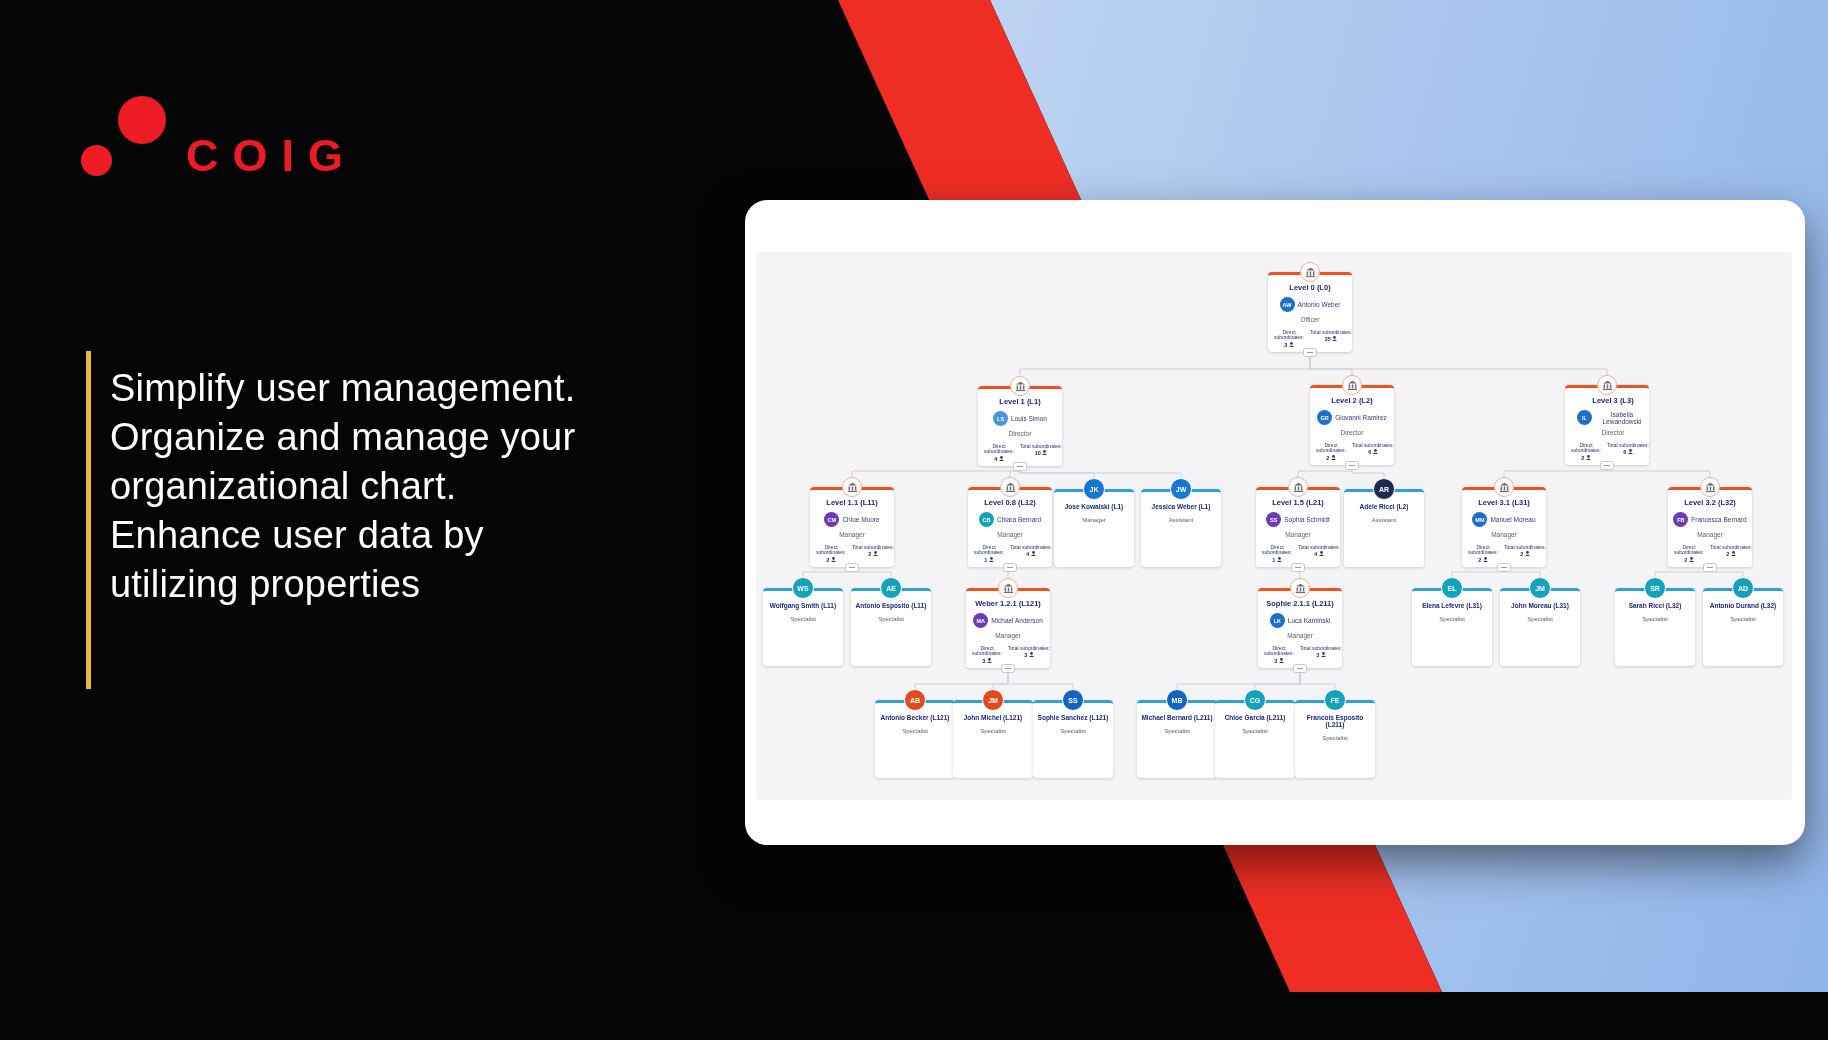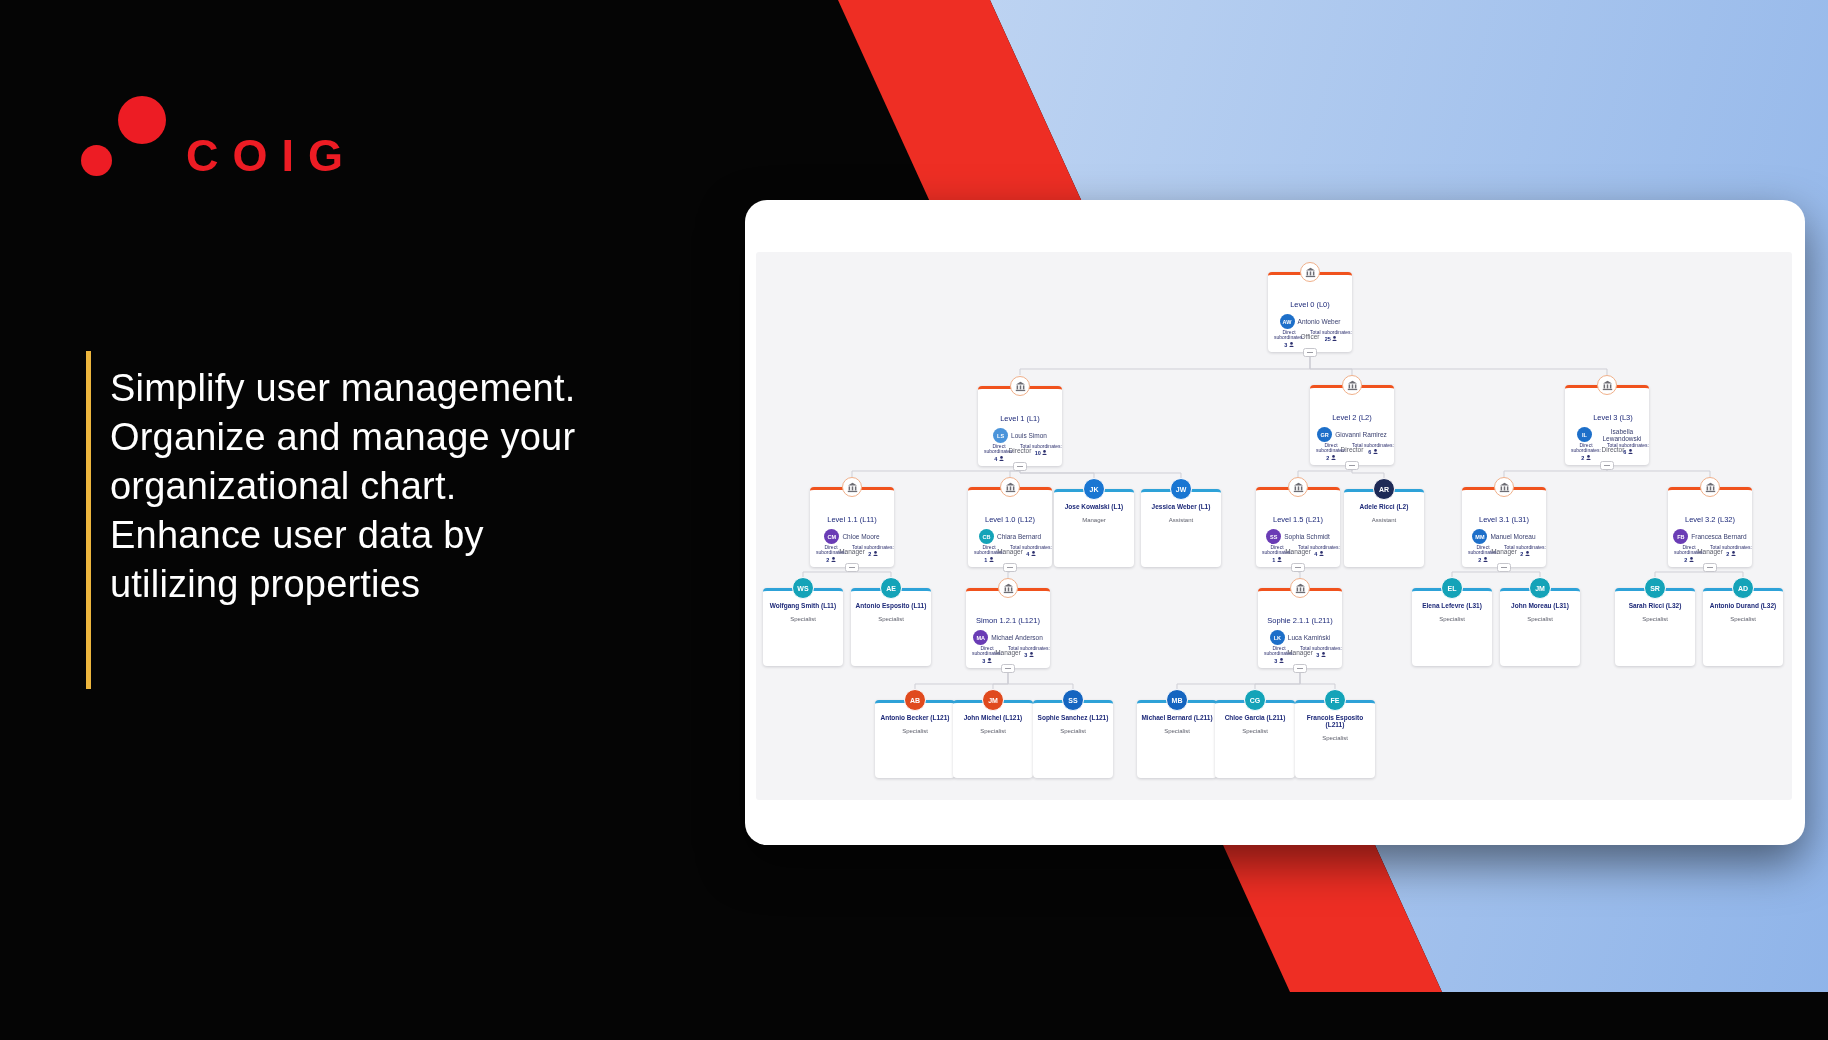--- a/index.html
+++ b/index.html
@@ -35,21 +35,21 @@
 
   
   .node { position:absolute; background:#fff; border-radius:4px; text-align:center;
     box-shadow:0 1px 3px rgba(20,20,40,.18); cursor:pointer; }
   .node.unit { width:84px; height:80px; border-top:3px solid #f0521d; }
   .node.person { width:80px; height:78px; border-top:3px solid #2ea2d8; }
 
   .unit-icon { position:absolute; top:-13px; left:50%; transform:translateX(-50%);
     width:20px; height:20px; border-radius:50%; background:#fff; border:1px solid #f0b08a;
     display:flex; align-items:center; justify-content:center; }
-  .u-title { margin-top:25px; font-size:7.5px; font-weight:normal; color:#1c2878; }
+  .u-title { margin-top:8px; font-size:7.5px; font-weight:bold; color:#1c2878; }
   .u-person { display:flex; align-items:center; justify-content:center; gap:3px; margin-top:5px; }
   .mini-avatar { width:15px; height:15px; border-radius:50%; color:#fff; font-size:5.5px;
     font-weight:bold; display:flex; align-items:center; justify-content:center; flex:0 0 auto; }
   .u-name { font-size:6.5px; color:#3a4070; }
   .u-role { font-size:6.5px; color:#5c5e6a; margin-top:4px; }
   .u-stats { position:absolute; bottom:4px; left:0; right:0; display:flex; justify-content:space-around; }
   .stat-label { font-size:5px; color:#2c2f6e; line-height:1.15; width:42px; margin:0 auto; }
   .stat-val { font-size:5.5px; font-weight:bold; color:#1c2878; display:flex; align-items:center;
     justify-content:center; gap:1.5px; margin-top:1px; }
   .pill { position:absolute; bottom:-5px; left:50%; transform:translateX(-50%); width:14px; height:9px;
@@ -315,21 +315,21 @@
         <div class="node unit" style="left: 212px; top: 235px; border-top-color: rgb(240, 82, 29);">
           <div class="unit-icon">
             <svg width="11" height="11" viewBox="0 0 11 11" xmlns="http://www.w3.org/2000/svg">
               <polygon points="1,3.6 10,3.6 5.5,0.8" fill="#6d6d74"></polygon>
               <rect x="1.6" y="4.4" width="1.5" height="4" fill="#6d6d74"></rect>
               <rect x="4.75" y="4.4" width="1.5" height="4" fill="#6d6d74"></rect>
               <rect x="7.9" y="4.4" width="1.5" height="4" fill="#6d6d74"></rect>
               <rect x="0.8" y="8.8" width="9.4" height="1.3" fill="#6d6d74"></rect>
             </svg>
           </div>
-          <div class="u-title">Level 1.0 (L12)</div>
+          <div class="u-title">Level 0.8 (L12)</div>
           <div class="u-person">
             <span class="mini-avatar" style="background: rgb(20, 163, 184);">CB</span>
             <span class="u-name">Chiara Bernard</span>
           </div>
           <div class="u-role">Manager</div>
           <div class="u-stats">
             <div class="stat">
               <div class="stat-label">Direct subordinates:</div>
               <div class="stat-val">
                 <span>1</span>
@@ -500,21 +500,21 @@
         <div class="node unit" style="left: 210px; top: 336px; border-top-color: rgb(240, 82, 29);">
           <div class="unit-icon">
             <svg width="11" height="11" viewBox="0 0 11 11" xmlns="http://www.w3.org/2000/svg">
               <polygon points="1,3.6 10,3.6 5.5,0.8" fill="#6d6d74"></polygon>
               <rect x="1.6" y="4.4" width="1.5" height="4" fill="#6d6d74"></rect>
               <rect x="4.75" y="4.4" width="1.5" height="4" fill="#6d6d74"></rect>
               <rect x="7.9" y="4.4" width="1.5" height="4" fill="#6d6d74"></rect>
               <rect x="0.8" y="8.8" width="9.4" height="1.3" fill="#6d6d74"></rect>
             </svg>
           </div>
-          <div class="u-title">Simon 1.2.1 (L121)</div>
+          <div class="u-title">Weber 1.2.1 (L121)</div>
           <div class="u-person">
             <span class="mini-avatar" style="background: rgb(106, 60, 181);">MA</span>
             <span class="u-name">Michael Anderson</span>
           </div>
           <div class="u-role">Manager</div>
           <div class="u-stats">
             <div class="stat">
               <div class="stat-label">Direct subordinates:</div>
               <div class="stat-val">
                 <span>3</span>

